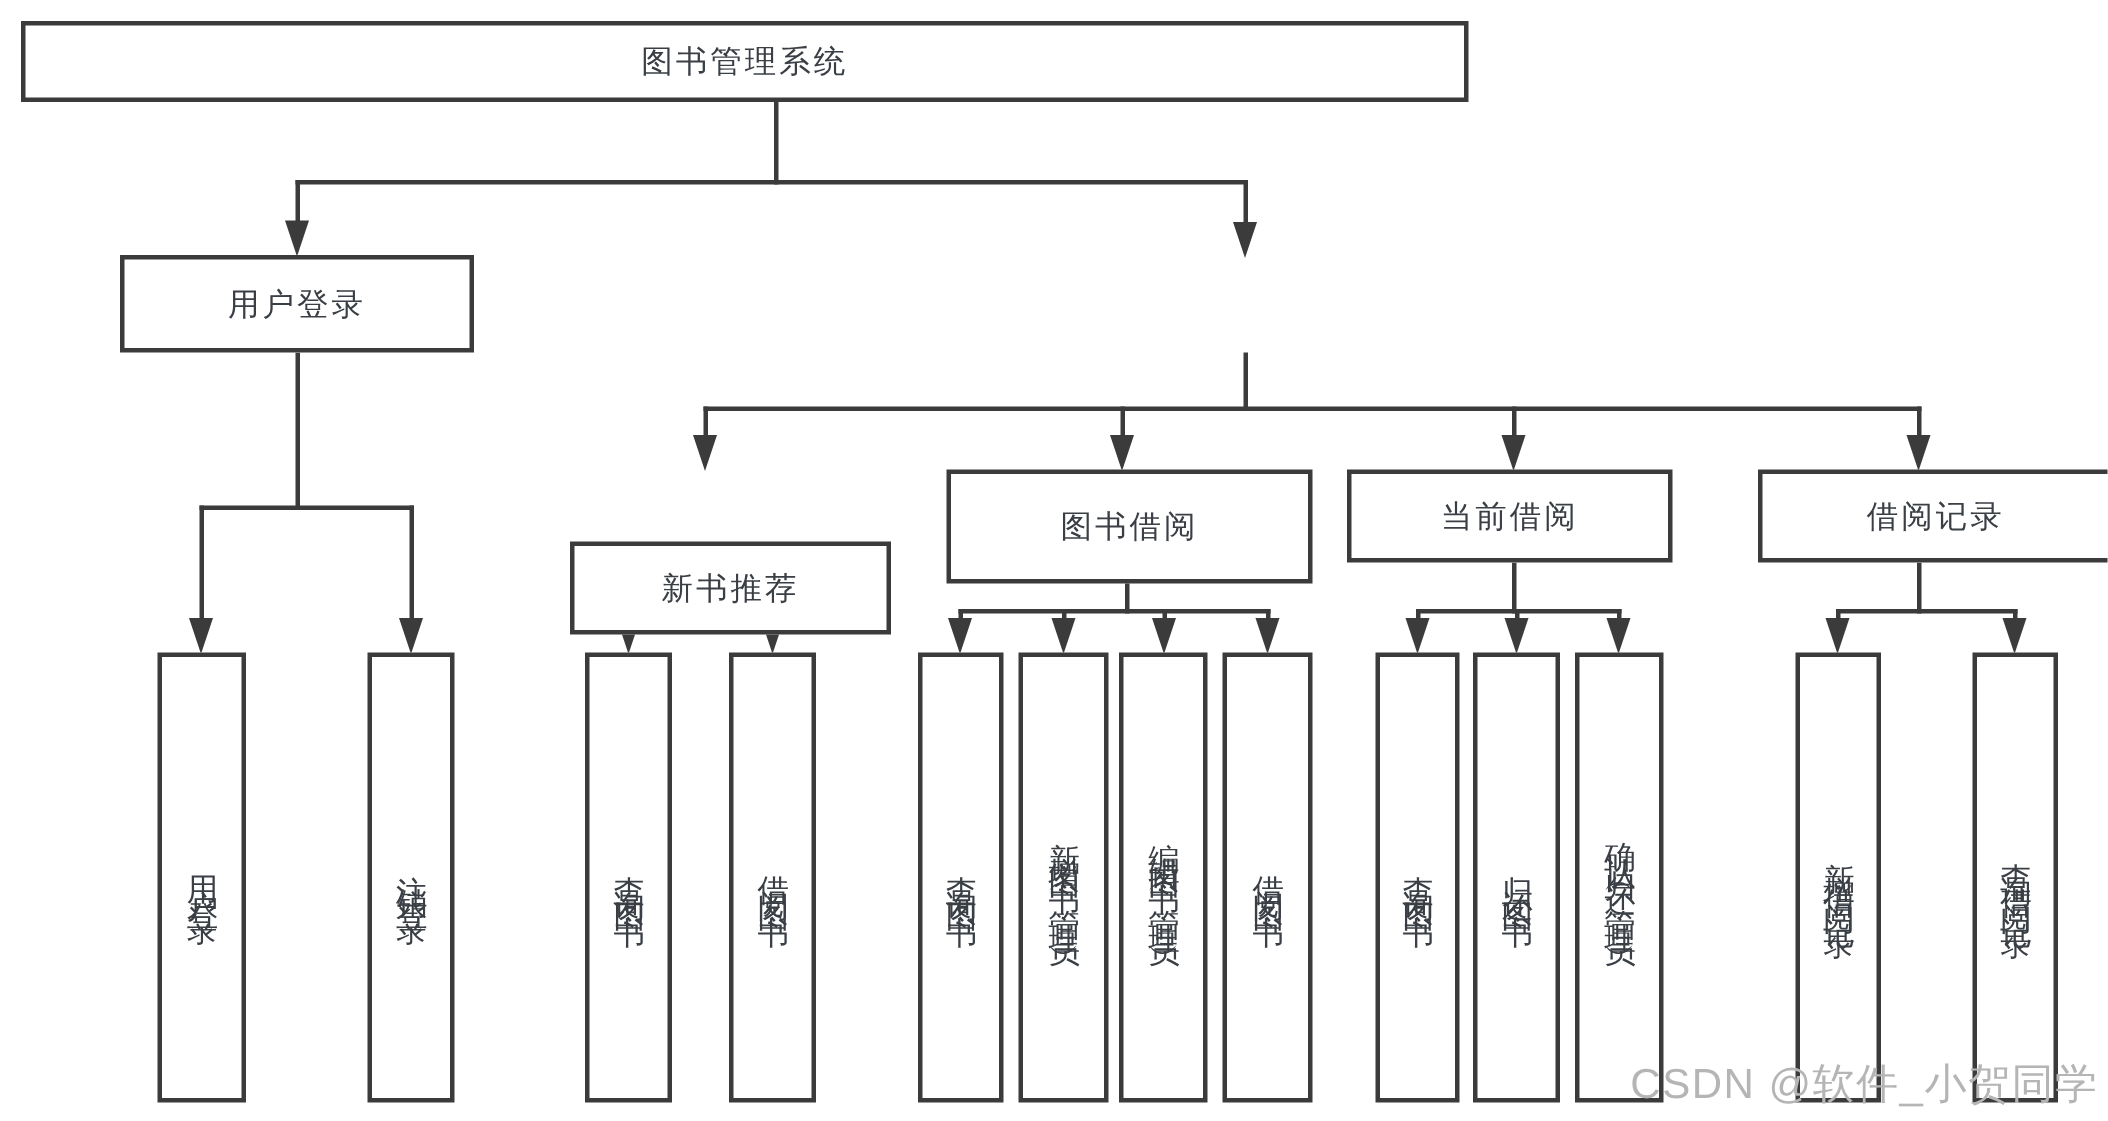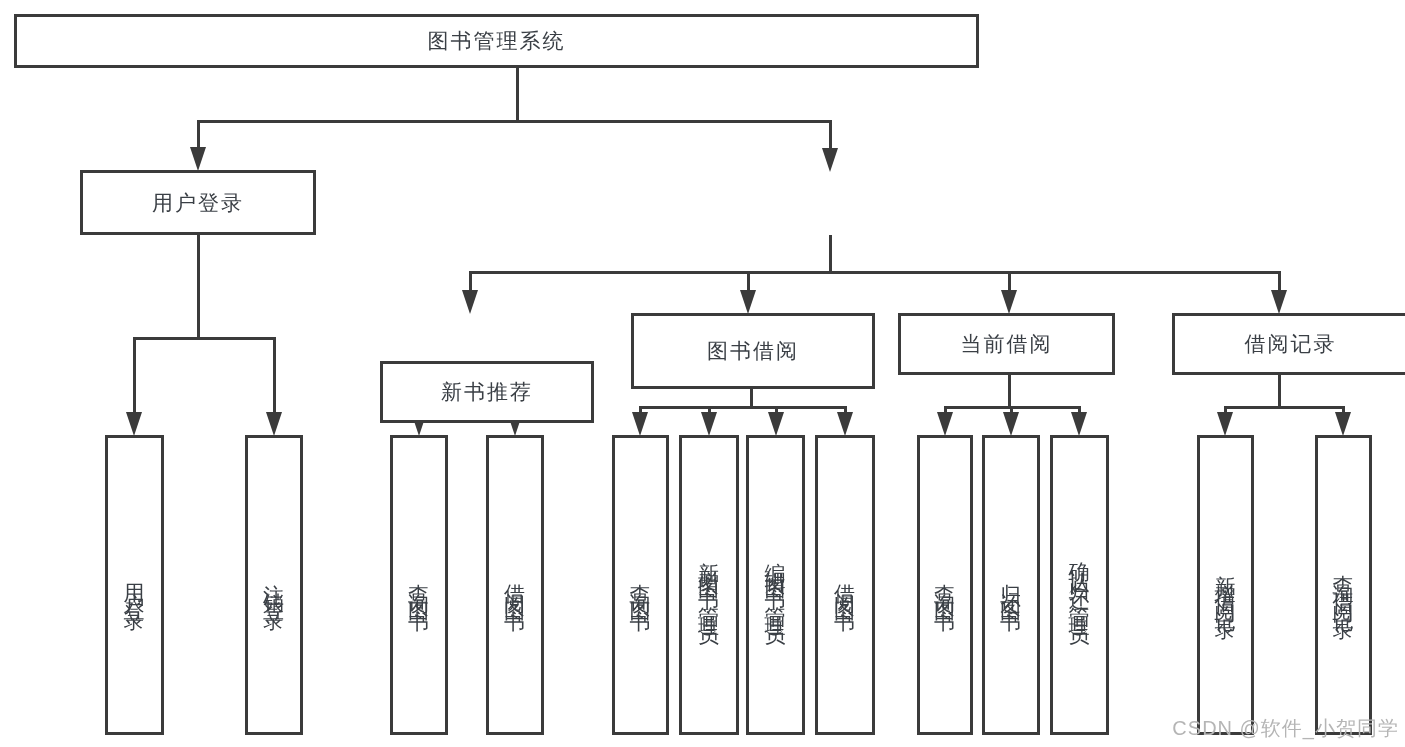--- a/index.html
+++ b/index.html
@@ -27,21 +27,21 @@
   }
   .seg { position:absolute; background:var(--line,#3b3b3b); z-index:1; }
   .arrowhead {
     position:absolute; width:0; height:0; z-index:1;
     border-left:8px solid transparent;
     border-right:8px solid transparent;
     border-top:24px solid var(--line,#3b3b3b);
   }
   #watermark {
     position:absolute; right:6px; bottom:5px;
-    color:var(--wm,#b5b5b5); font-size:20px; letter-spacing:1px;
+    color:var(--wm,#b5b5b5); font-size:28px; letter-spacing:1px;
     z-index:5; white-space:nowrap;text-align:center;
   }
 </style>
 </head>
 <body>
 
 <div id="canvas">
   <div id="watermark">CSDN @软件_小贺同学</div>
 <div class="seg" style="left: 515.5px; top: 68px; width: 3px; height: 55px;"></div>
     <div class="seg" style="left: 196.5px; top: 120px; width: 635px; height: 3px;"></div>

